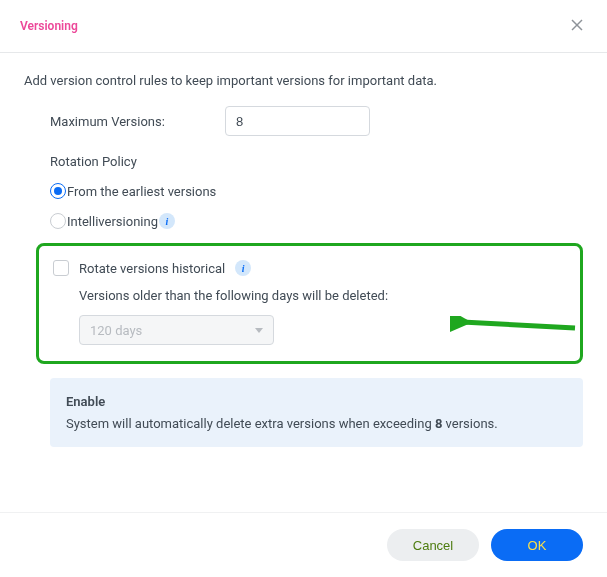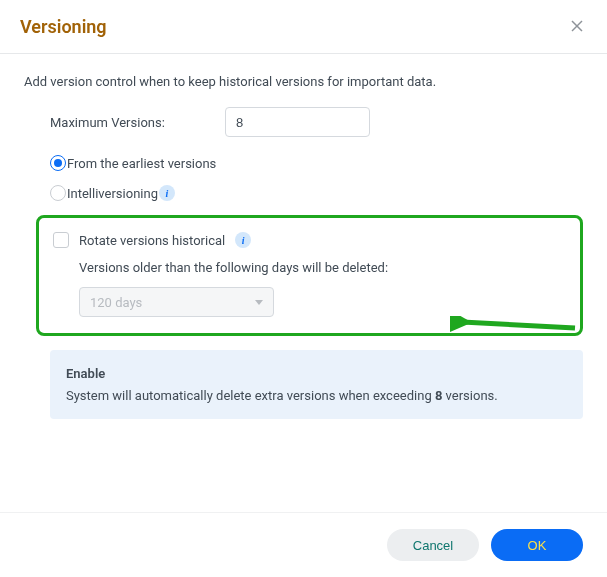--- a/index.html
+++ b/index.html
@@ -19,23 +19,23 @@
       flex-direction: column;
     }
     .dialog-header {
       padding: 16px 20px;
       display: flex;
       justify-content: space-between;
       align-items: center;
       border-bottom: 1px solid #e6e8ea;
     }
     .dialog-title {
-      font-size: 18px;
+      font-size: 12px;
       font-weight: 600;
-      color: #a16207;
+      color: #ec4899;
     }
     .close-btn {
       width: 20px;
       height: 20px;
       cursor: pointer;
       color: #8e9399;
       font-size: 18px;
       line-height: 1;
       background: none;
       border: none;
@@ -183,21 +183,21 @@
     }
     .btn {
       min-width: 92px;
       height: 32px;
       padding: 0 20px;
       border-radius: 16px;
       border: none;
       font-size: 13px;
       cursor: pointer;
     }
-    .btn-cancel { background: #eceef0; color: #0f766e; }
+    .btn-cancel { background: #eceef0; color: #4d7c0f; }
     .btn-ok { background: #0a6cf5; color: #fde047; }
     .arrow {
       position: absolute;
       top: 316px;
       left: 450px;
       pointer-events: none;
     }
   </style>
 </head>
 <body>
@@ -211,30 +211,31 @@
         <svg viewBox="0 0 14 14" width="14" height="14" stroke="#8e9399" stroke-width="1.5" fill="none">
             <line x1="2" y1="2" x2="12" y2="12"></line>
             <line x1="12" y1="2" x2="2" y2="12"></line>
           </svg>
       </span>
     </button>
   </div>
 
   <div class="dialog-body">
 
-    <div class="desc">Add version control when to keep historical versions for important data.</div>
+    <div class="desc">Add version control rules to keep important versions for important data.</div>
 
 
     <div class="indent">
 
       <div class="field-row">
         <span class="field-label">Maximum Versions:</span>
         <input class="text-input" type="text" value="8" style="">
       </div>
 
+      <div class="section-label">Rotation Policy</div>
 
       <div class="radio-row">
         <span class="radio checked"></span>
         <span>From the earliest versions</span>
       </div>
 
       <div class="radio-row">
         <span class="radio"></span>
         <span>Intelliversioning</span>
         <span class="info-icon">i</span>

